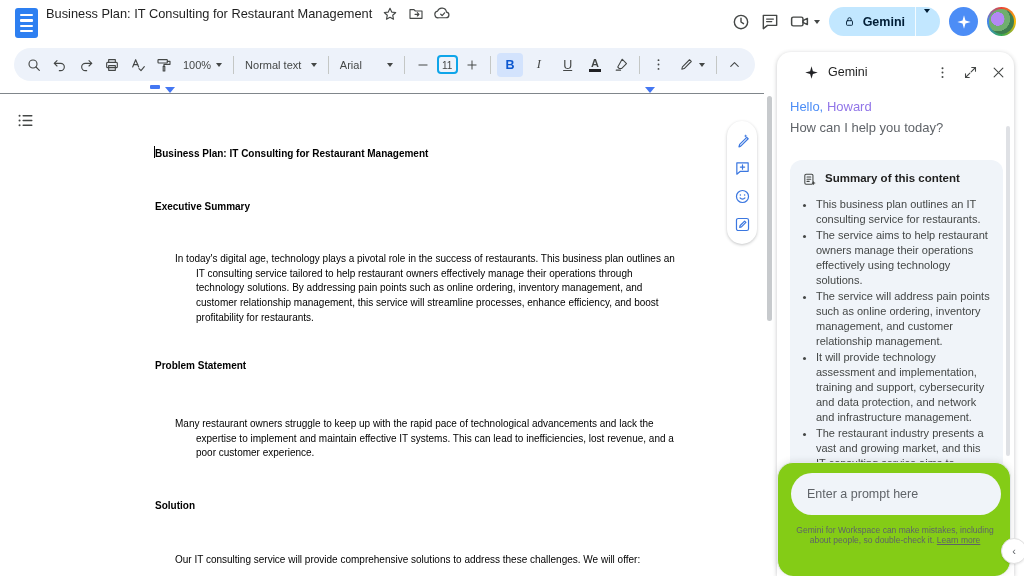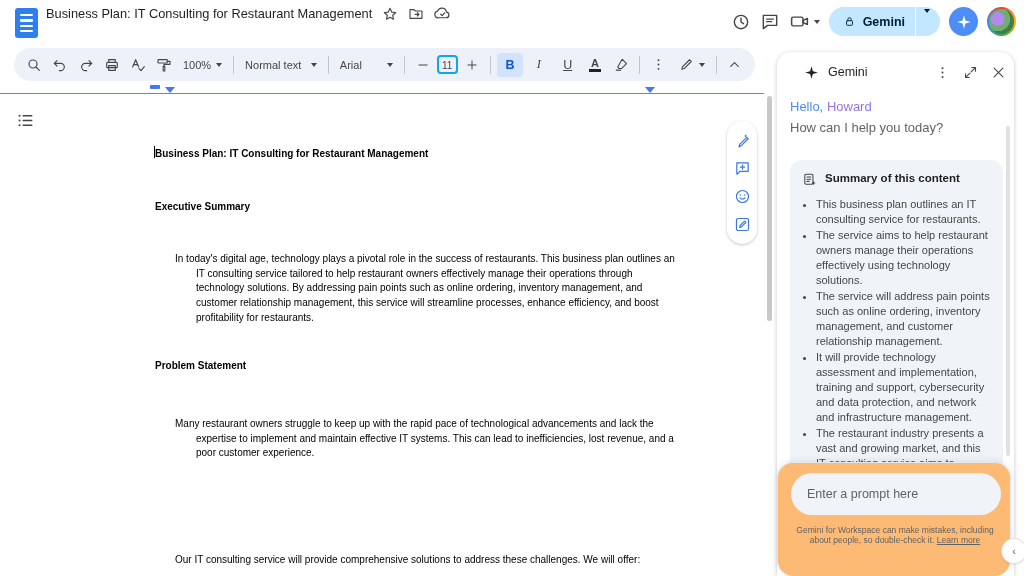--- a/index.html
+++ b/index.html
@@ -78,21 +78,21 @@
   .greet { position:absolute; left:13px; top:44px; font-size:13px; line-height:21px; }
   .greet .hello { color:#4c8df6; }
   .greet .name { color:#9175e8; }
   .greet .sub { color:#5f6368; }
   .sum-card { position:absolute; left:13px; top:108px; width:213px; height:316px; background:#f0f4f9;
               border-radius:12px; padding:12px; overflow:hidden; }
   .sum-head { display:flex; align-items:flex-start; gap:8px; font-size:11.5px; font-weight:bold; color:#1f1f1f; }
   .sum-card ul { margin:10px 0 0 14px; }
   .sum-card li { font-size:11px; line-height:15px; color:#444746; margin-bottom:1px; }
   .panel-scroll { position:absolute; left:229px; top:74px; width:4px; height:330px; background:#dfe1e5; border-radius:2px; }
-  .prompt-card { position:absolute; left:0; top:410px; width:234px; height:114px; background:#fdba74;
+  .prompt-card { position:absolute; left:0; top:410px; width:234px; height:114px; background:#84cc16;
                  border:1px solid #e4e7eb; border-bottom:none; border-radius:16px; box-shadow:0 -1px 6px rgba(60,64,67,.12); }
   .prompt-pill { position:absolute; left:13px; top:10px; width:210px; height:42px; background:#f0f4f9;
                  border-radius:21px; border:none; outline:none; padding:0 16px; font-size:12.5px; color:#5f6368;
                  font-family:"Liberation Sans",sans-serif; }
   .prompt-pill::placeholder { color:#5f6368; opacity:1; }
   .disclaimer { position:absolute; left:12px; top:62px; width:210px; text-align:center; font-size:8.5px;
                 line-height:10px; color:#5f6368; }
   .disclaimer a { color:#5f6368; text-decoration:underline; }
   .collapse-btn { position:absolute; left:224px; top:486px; width:26px; height:26px; background:#fff;
                   border:1px solid #e0e0e0; border-radius:50%; display:flex; align-items:center; justify-content:center;
@@ -304,20 +304,21 @@
         <path d="M9 6h11M9 12h11M9 18h11"></path>
       </svg>
     </span>
 
   <div class="caret-line"></div>
   <div class="doc-text doc-h" style="top:147px">Business Plan: IT Consulting for Restaurant Management</div>
   <div class="doc-text doc-h" style="top:200px">Executive Summary</div>
   <div class="doc-text doc-p" style="top:252px">In today's digital age, technology plays a pivotal role in the success of restaurants. This business plan outlines an IT consulting service tailored to help restaurant owners effectively manage their operations through technology solutions. By addressing pain points such as online ordering, inventory management, and customer relationship management, this service will streamline processes, enhance efficiency, and boost profitability for restaurants.</div>
   <div class="doc-text doc-h" style="top:359px">Problem Statement</div>
   <div class="doc-text doc-p" style="top:417px">Many restaurant owners struggle to keep up with the rapid pace of technological advancements and lack the expertise to implement and maintain effective IT systems. This can lead to inefficiencies, lost revenue, and a poor customer experience.</div>
+  <div class="doc-text doc-h" style="top:499px">Solution</div>
   <div class="doc-text doc-p" style="top:553px">Our IT consulting service will provide comprehensive solutions to address these challenges. We will offer:</div>
 
   <div class="doc-scroll"></div>
 
   <div class="vtool">
     <span class="ic blue">
         <svg width="17" height="17" viewBox="0 0 24 24">
           <path d="M7 21l1-3.5L18 7.5l2 2L9.5 20z"></path>
           <path d="M16.5 3l.7 1.9 1.9.7-1.9.7-.7 1.9-.7-1.9-1.9-.7 1.9-.7z" fill="#3b77e0" stroke="none"></path>
         </svg>

